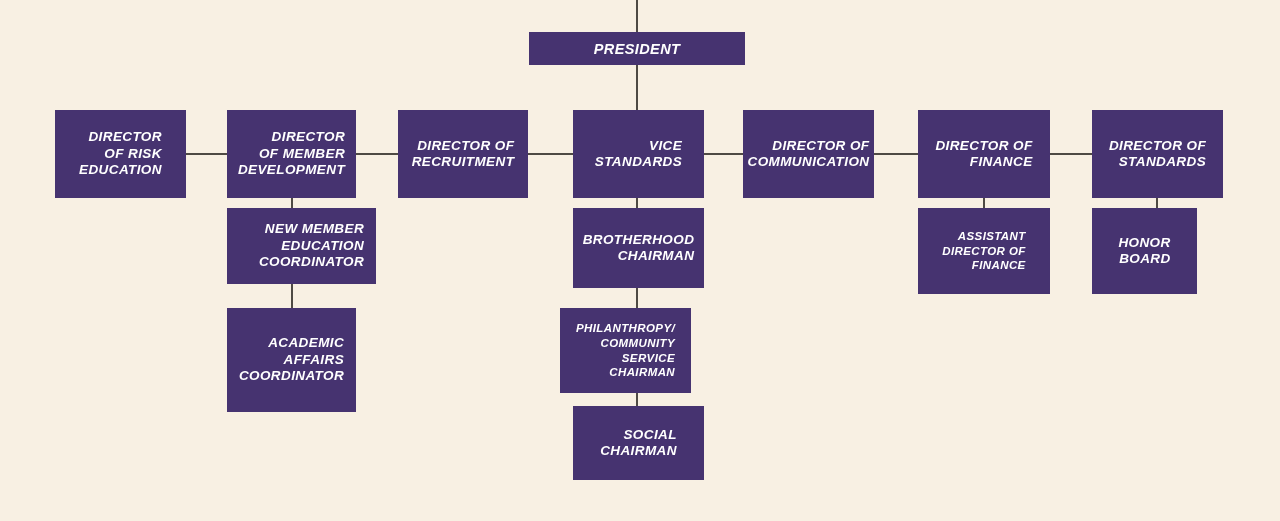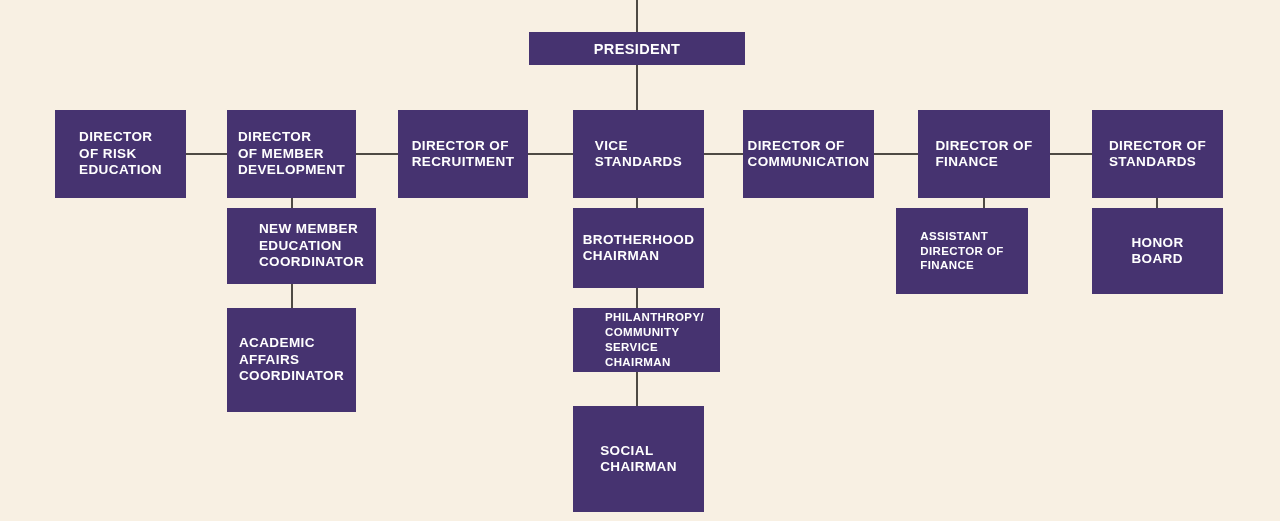--- a/index.html
+++ b/index.html
@@ -17,41 +17,41 @@
   #l-spine       {left:120px;top:153px;width:1038px;height:2px;}
   #l-memdev-down {left:291px;top:196px;width:2px;   height:114px;}
   #l-vp-down     {left:636px;top:196px;width:2px;   height:212px;}
   #l-fin-down    {left:983px;top:196px;width:2px;   height:14px;}
   #l-std-down    {left:1156px;top:196px;width:2px;  height:14px;}
   
   .node{
     position:absolute;z-index:2;
     background:#463370;color:#ffffff;
     display:flex;align-items:center;justify-content:center;
-    text-align:left;font-weight:bold;
-    letter-spacing:0.4px;white-space:pre-line;
+    text-align:right;font-weight:bold;
+    letter-spacing:0.4px;white-space:pre-line;font-style:italic;
   }
   .fz-lg{font-size:14.5px;}
   .fz-md{font-size:13.5px;line-height:1.22;}
   .fz-sm{font-size:11.5px;line-height:1.3;}
   #n-president {left:529px;top:32px; width:216px;height:33px;}
   #n-risk      {left:55px;  top:110px;width:131px;height:88px;}
   #n-memdev    {left:227px; top:110px;width:129px;height:88px;}
   #n-recruit   {left:398px; top:110px;width:130px;height:88px;}
   #n-vp        {left:573px; top:110px;width:131px;height:88px;}
   #n-comm      {left:743px; top:110px;width:131px;height:88px;}
   #n-finance   {left:918px; top:110px;width:132px;height:88px;}
   #n-standards {left:1092px;top:110px;width:131px;height:88px;}
   #n-nme       {left:227px; top:208px;width:129px;height:76px;padding-left:20px;}
   #n-broth     {left:573px; top:208px;width:131px;height:80px;}
-  #n-adf       {left:896px; top:208px;width:132px;height:86px;}
-  #n-honor     {left:1092px;top:208px;width:131px;height:86px;}
+  #n-adf       {left:918px; top:208px;width:132px;height:86px;}
+  #n-honor     {left:1092px;top:208px;width:105px;height:86px;}
   #n-acad      {left:227px; top:308px;width:129px;height:104px;}
-  #n-phil      {left:573px; top:308px;width:131px;height:64px;padding-left:16px;}
-  #n-social    {left:573px; top:406px;width:131px;height:106px;}
+  #n-phil      {left:560px; top:308px;width:131px;height:85px;}
+  #n-social    {left:573px; top:406px;width:131px;height:74px;}
 </style>
 </head>
 <body>
 
 <div class="canvas">
 
   <div class="line" id="l-trunk-top"></div>
   <div class="line" id="l-pres-down"></div>
   <div class="line" id="l-spine"></div>
   <div class="line" id="l-memdev-down"></div>

